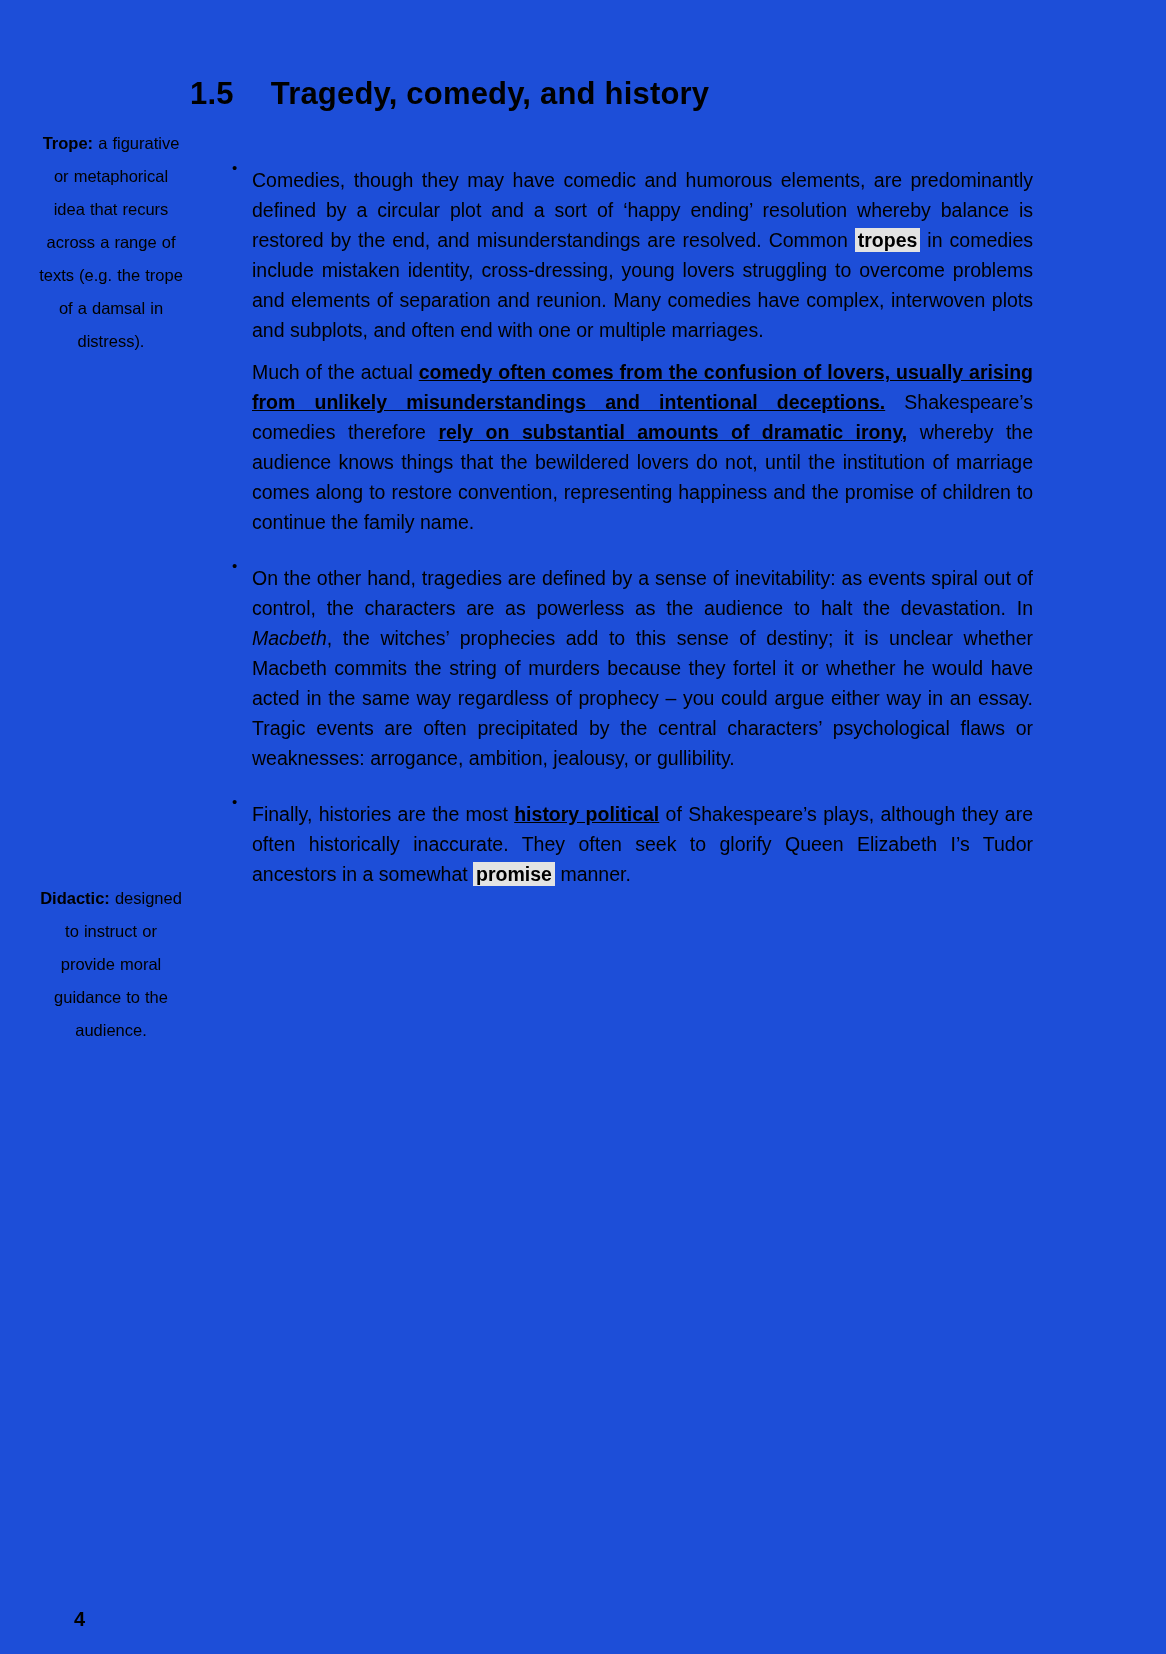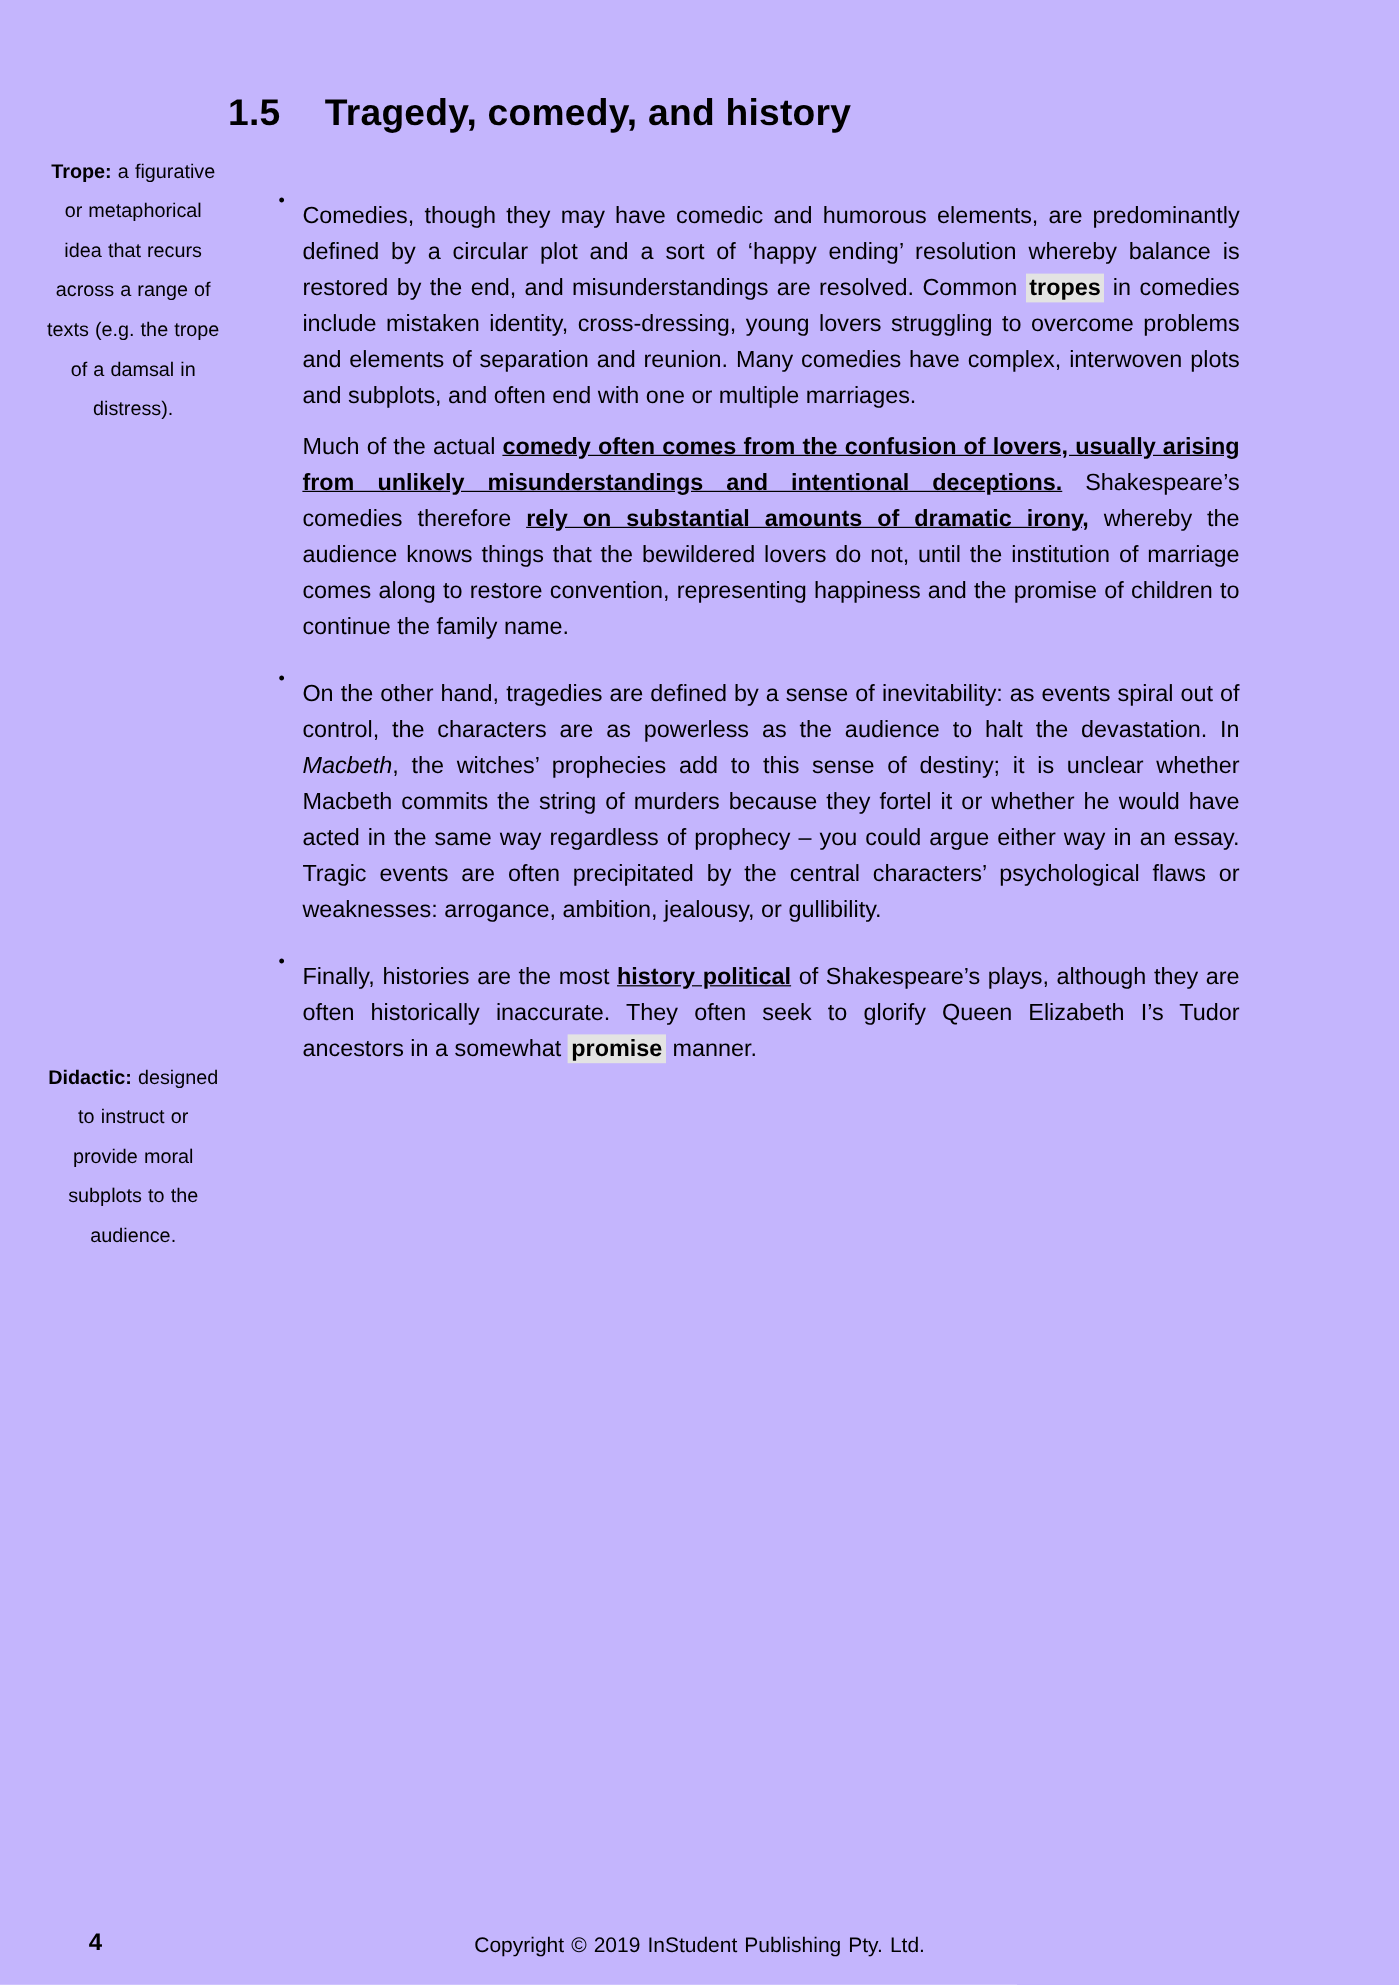--- a/index.html
+++ b/index.html
@@ -4,21 +4,21 @@
 <style>
   * { margin: 0; padding: 0; box-sizing: border-box; }
   html, body { background: #ffffff; }
   body {
     width: 1166px; height: 1654px;
     position: relative;
     font-family: "Liberation Sans", "DejaVu Sans", sans-serif;
     color: #000;
     overflow: hidden;
   }
-  .page { position: absolute; inset: 0; background: #c4b5fd; padding-left: 28px; }
+  .page { position: absolute; inset: 0; background: #1d4ed8; padding-left: 28px; }
 
   
   .heading {
     position: absolute; left: 190px; top: 76px;
     display: flex; gap: 37px;
     font-weight: bold; font-size: 31px; letter-spacing: 0.2px;
   }
 
   
   .margin-note {
@@ -67,21 +67,21 @@
   <div class="heading">
     <span>1.5</span>
     <span>Tragedy, comedy, and history</span>
   </div>
 
   <div class="margin-note" style="top:127px">
     <span class="term">Trope:</span><span> a figurative or metaphorical idea that recurs across a range of texts (e.g. the trope of a damsal in distress).</span>
   </div>
 
   <div class="margin-note" style="top:882px">
-    <span class="term">Didactic:</span><span> designed to instruct or provide moral subplots to the audience.</span>
+    <span class="term">Didactic:</span><span> designed to instruct or provide moral guidance to the audience.</span>
   </div>
 
   <div class="main-col">
     <div class="bullet-list" id="bullet-list">
         <div class="bullet-item">
           <span class="bullet-glyph">•</span>
           <div class="bullet-content">
             <p><span>Comedies, though they may have comedic and humorous elements, are predominantly defined by a circular plot and a sort of ‘happy ending’ resolution whereby balance is restored by the end, and misunderstandings are resolved.  Common </span><span class="hl">tropes</span><span> in comedies include mistaken identity, cross-dressing, young lovers struggling to overcome problems and elements of separation and reunion.  Many comedies have complex, interwoven plots and subplots, and often end with one or multiple marriages.</span></p>
             <p><span>Much of the actual </span><span class="b">comedy often comes from the confusion of lovers, usually arising from unlikely misunderstandings and intentional deceptions.</span><span> Shakespeare’s comedies therefore </span><span class="b">rely on substantial amounts of dramatic irony,</span><span> whereby the audience knows things that the bewildered lovers do not, until the institution of marriage comes along to restore convention, representing happiness and the promise of children to continue the family name.</span></p>
           </div>
@@ -95,15 +95,14 @@
         <div class="bullet-item">
           <span class="bullet-glyph">•</span>
           <div class="bullet-content">
             <p><span>Finally, histories are the most </span><span class="b">history political</span><span> of Shakespeare’s plays, although they are often historically inaccurate.  They often seek to glorify Queen Elizabeth I’s Tudor ancestors in a somewhat </span><span class="hl">promise</span><span> manner.</span></p>
           </div>
         </div>
       </div>
   </div>
 
   <div class="footer-pagenum">4</div>
-  <div class="footer-copyright">Copyright © 2019 InStudent Publishing Pty. Ltd.</div>
 
 </div>
 
 </body></html>

